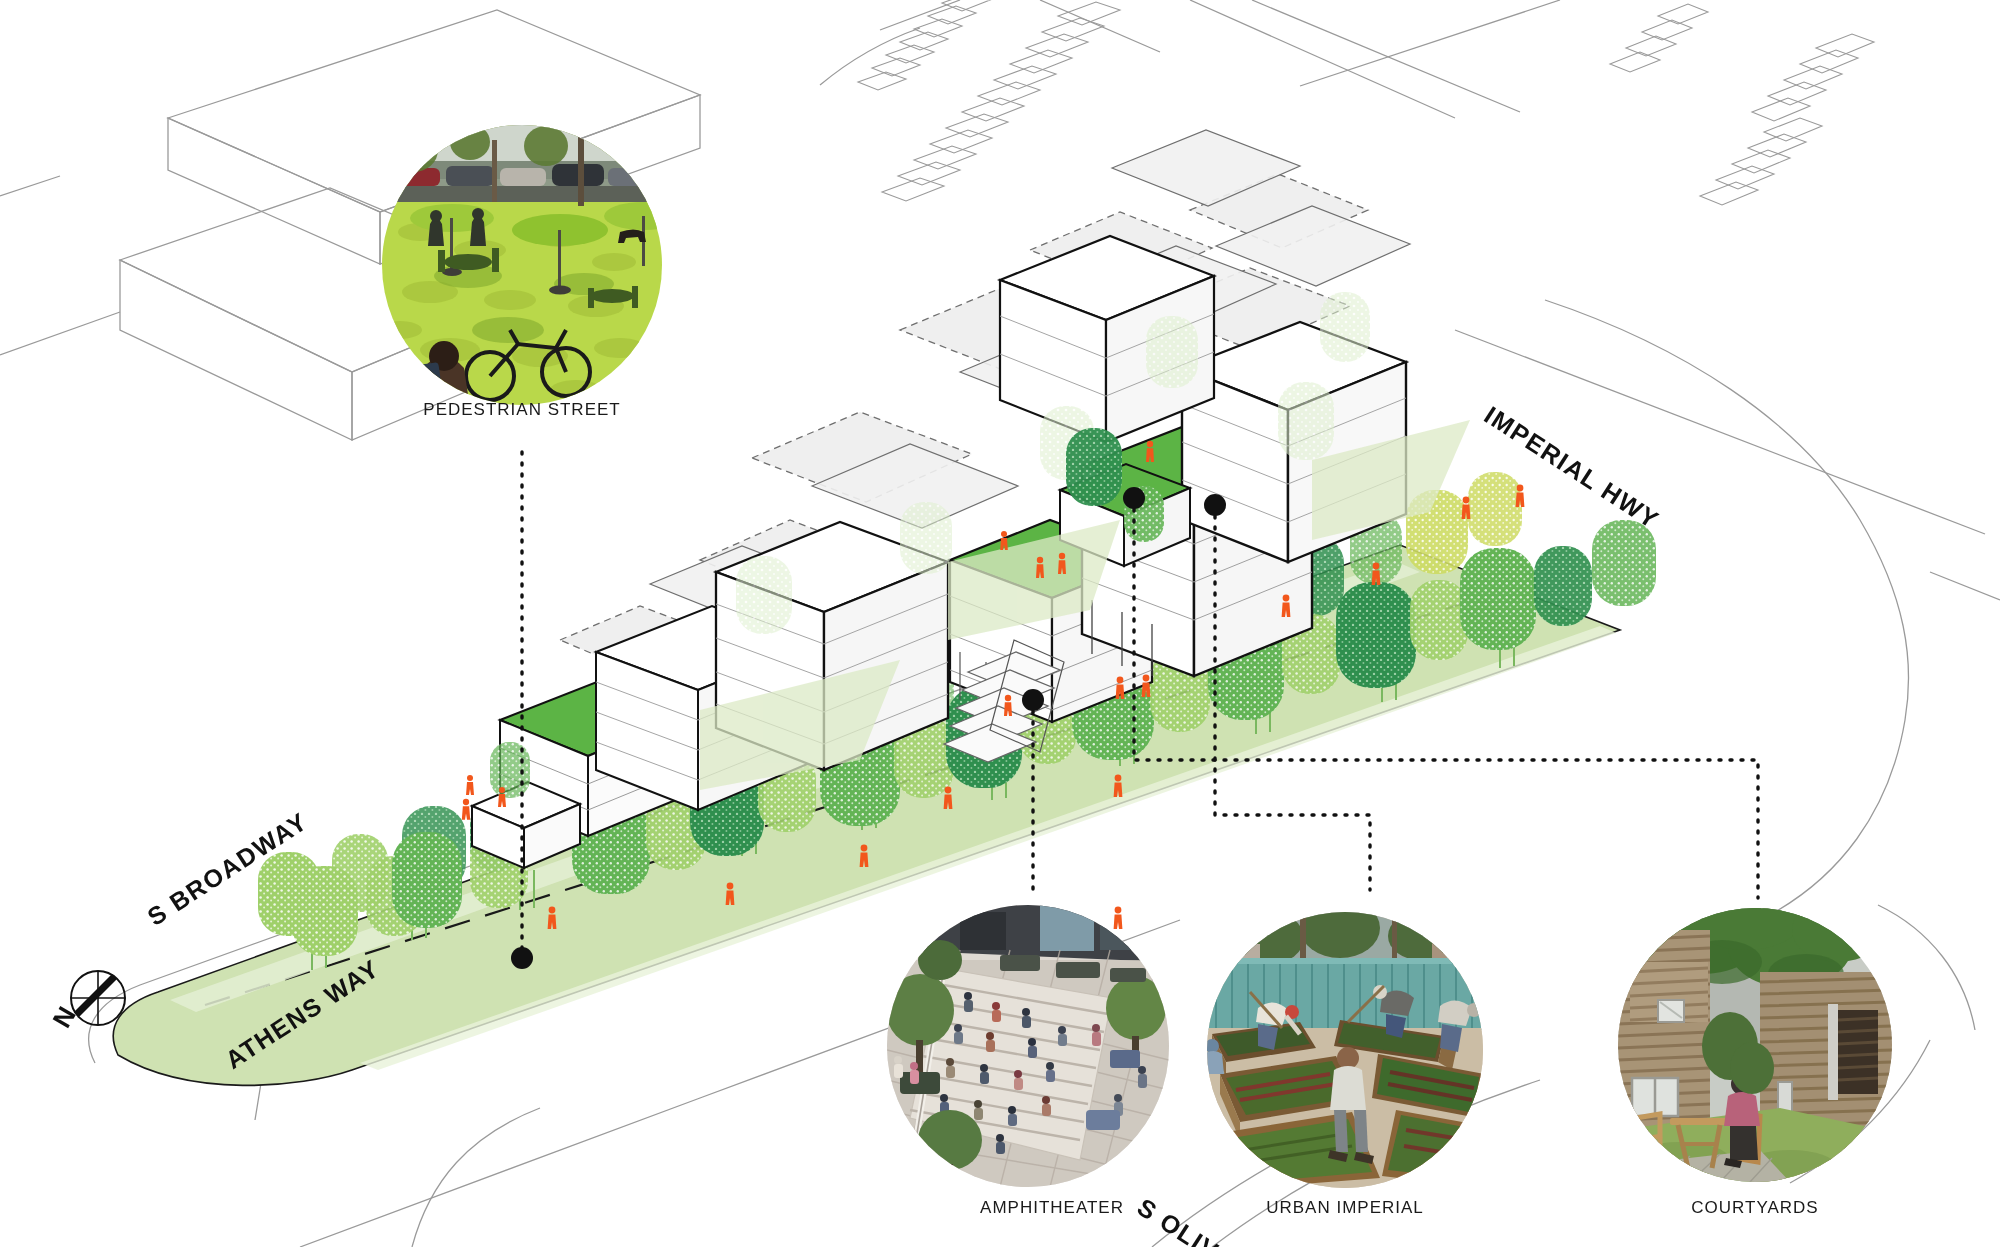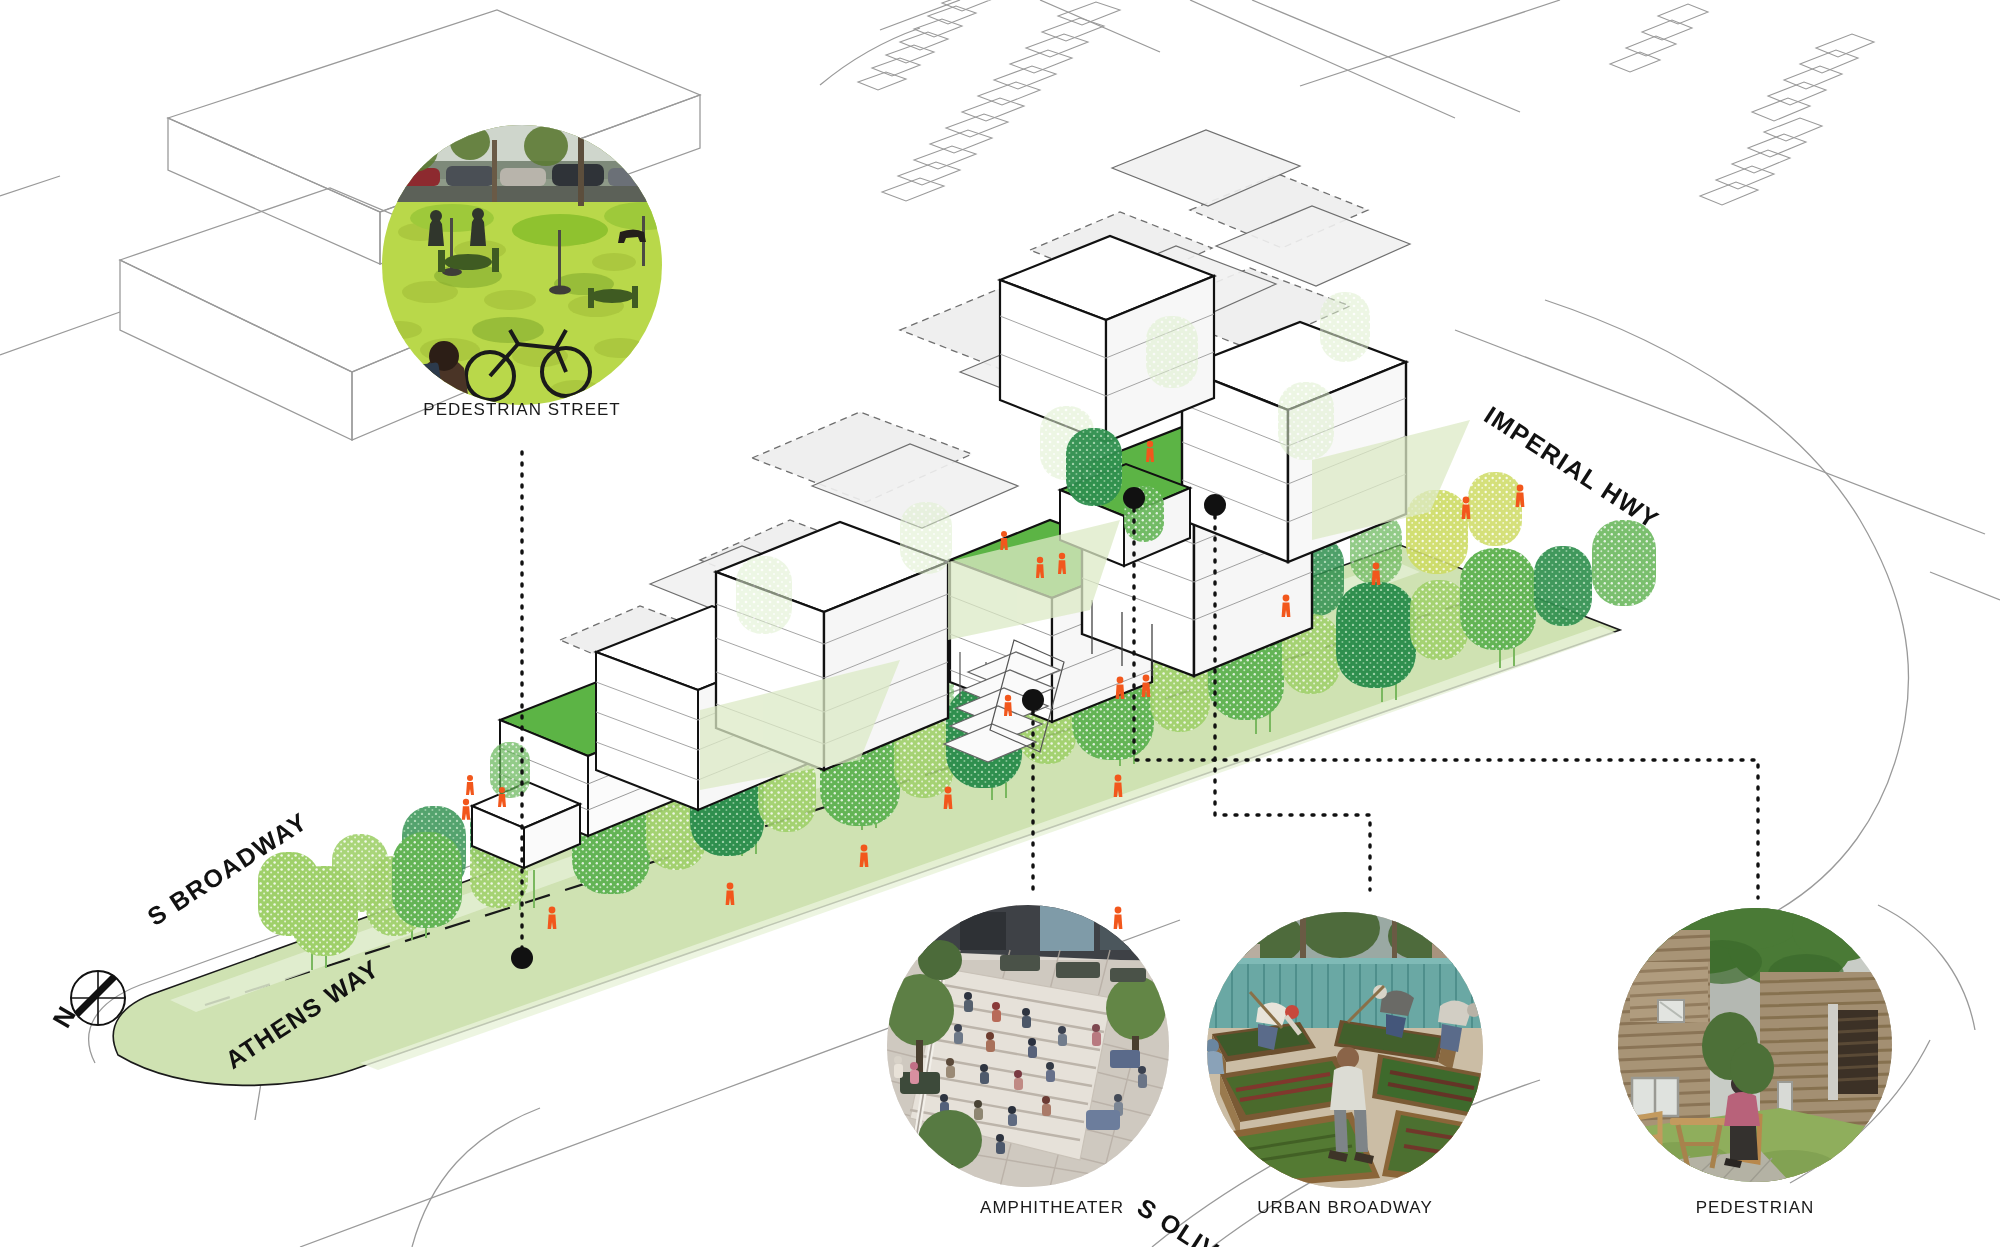--- a/index.html
+++ b/index.html
@@ -850,22 +850,22 @@
   <g fill="none" stroke="#ffffff" stroke-width="0">
     <circle cx="522" cy="265" r="140"></circle>
     <circle cx="1028" cy="1046" r="141"></circle>
     <circle cx="1345" cy="1050" r="138"></circle>
     <circle cx="1755" cy="1045" r="137"></circle>
   </g>
 </svg>
 
 <div class="callout-label" style="left:522px;top:400px;">PEDESTRIAN STREET</div>
 <div class="callout-label" style="left:1028px;top:1198px;margin-left:24px;">AMPHITHEATER</div>
-<div class="callout-label" style="left:1345px;top:1198px;">URBAN BROADWAY</div>
-<div class="callout-label" style="left:1755px;top:1198px;">PEDESTRIAN</div>
+<div class="callout-label" style="left:1345px;top:1198px;">URBAN IMPERIAL</div>
+<div class="callout-label" style="left:1755px;top:1198px;">COURTYARDS</div>
 
 <div class="street-label" style="left:150px;top:905px;font-size:25px;letter-spacing:1.5px;transform:rotate(-33deg);">S BROADWAY</div>
 <div class="street-label" style="left:228px;top:1048px;font-size:25px;letter-spacing:1.5px;transform:rotate(-33deg);">ATHENS WAY</div>
 <div class="street-label" style="left:1487px;top:398px;font-size:25px;letter-spacing:1.5px;transform:rotate(33deg);">IMPERIAL HWY</div>
 <div class="street-label" style="left:1140px;top:1190px;font-size:25px;letter-spacing:1.5px;transform:rotate(33deg);">S OLIVE ST</div>
 
 <div class="street-label" style="left:60px;top:1010px;font-size:26px;transform:rotate(-60deg);">N</div>
 
 </div>
 

